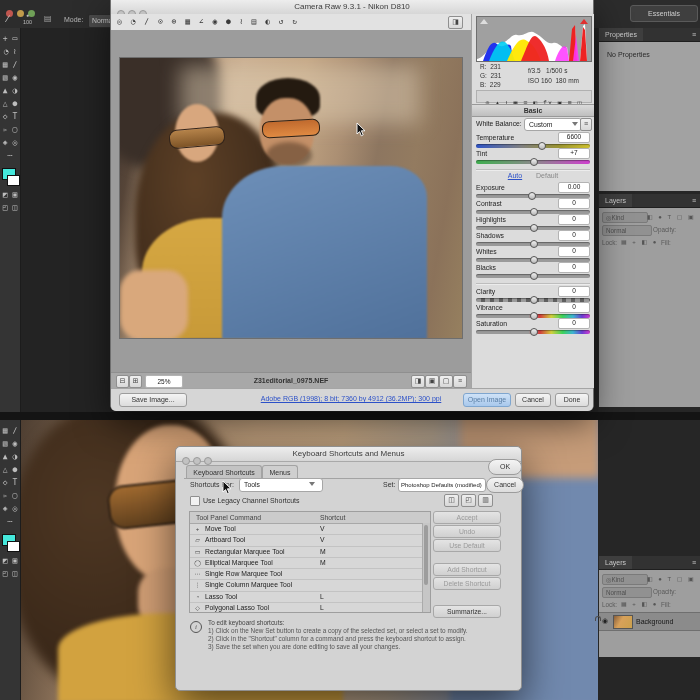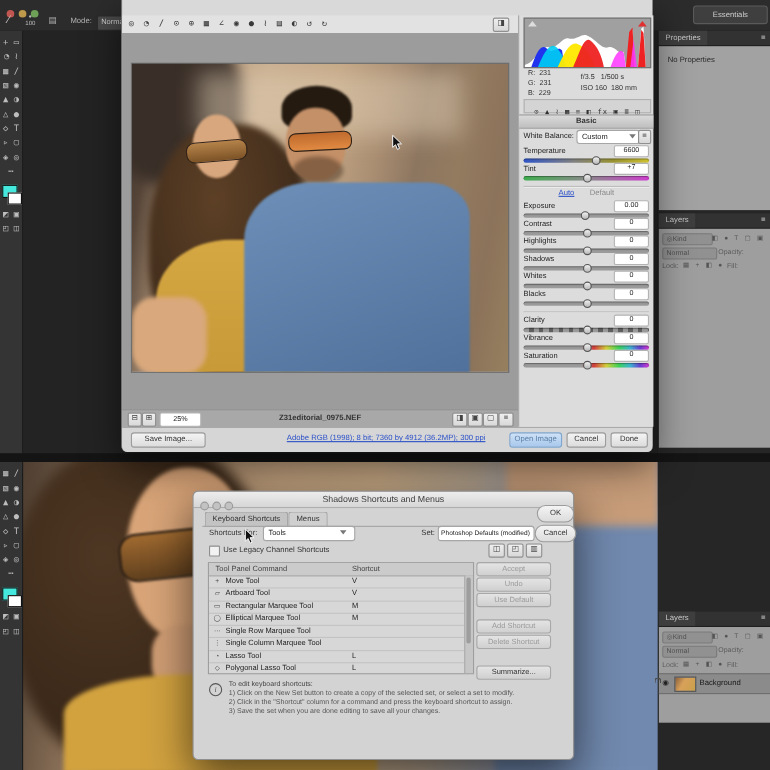--- a/index.html
+++ b/index.html
@@ -193,20 +193,24 @@
           <span class="abs i-eye" style="left:3px;top:4px;font-size:7px;color:#222;"></span>
           <span class="abs" style="left:14px;top:2px;width:18px;height:12px;border:1px solid #555;background:linear-gradient(120deg,#8a5f3a,#d8a15a 40%,#caa04c);"></span>
           <span class="abs" style="left:37px;top:5px;font-size:7px;color:#161616;">Background</span>
           <span class="abs lockic" style="right:5px;top:7px;"></span>
         </div>
       </div>
     </div>
   </div>
 
   <div class="abs macwin" style="left:110px;top:0;width:482px;height:410px;border-top:none;border-radius:0 0 6px 6px;">
+    <div class="titlebar">
+      <span class="abs" style="left:6px;top:4px;"><span class="gdot"></span><span class="gdot"></span><span class="gdot"></span></span>
+      <div class="titletext">Camera Raw 9.3.1  -  Nikon D810</div>
+    </div>
 
     <div class="abs cr-toolbar" style="left:0;top:14px;width:360px;height:16px;">
       <span class="abs glyphstr" style="left:6px;top:3px;">◎ ◔ ∕ ⊙ ⊕ ▦ ∠ ◉ ● ≀ ▤ ◐ ↺ ↻</span>
       <span class="abs mini i-half" style="right:8px;top:2px;width:13px;height:11px;"></span>
     </div>
 
     <div class="abs preview" style="left:0;top:30px;width:360px;height:342px;">
 
       <div class="photo" style="left:9px;top:28px;width:342px;height:280px;box-shadow:0 0 0 1px #6e6e6e;">
         <div style="inset:0;background:linear-gradient(100deg,#423630 0%,#564538 7%,#b89d80 18%,#c9ae90 32%,#c3a684 48%,#ab8f73 60%,#8d7660 70%,#937b60 80%,#8b725a 90%,#96805f 100%);"></div>
@@ -368,21 +372,21 @@
       <span class="abs link" style="left:120px;top:6px;width:240px;text-align:center;">Adobe RGB (1998); 8 bit; 7360 by 4912 (36.2MP); 300 ppi</span>
       <span class="abs btn" style="left:352px;top:4px;width:46px;height:12px;line-height:12px;background:linear-gradient(#cfe2f7,#a8c8ec);border-color:#7fa6cf;color:#5a7fa6;">Open Image</span>
       <span class="abs btn" style="left:404px;top:4px;width:34px;height:12px;line-height:12px;">Cancel</span>
       <span class="abs btn" style="left:444px;top:4px;width:32px;height:12px;line-height:12px;">Done</span>
     </div>
   </div>
 
   <div class="abs dlg" style="left:175px;top:446px;width:345px;height:243px;">
     <div class="titlebar" style="border-radius:5px 5px 0 0;">
       <span class="abs" style="left:6px;top:4px;"><span class="gdot"></span><span class="gdot"></span><span class="gdot"></span></span>
-      <div class="titletext">Shadows Shortcuts and Menus</div>
+      <div class="titletext">Keyboard Shortcuts and Menus</div>
     </div>
     <span class="abs dtab active" style="left:10px;top:18px;width:74px;height:13px;">Keyboard Shortcuts</span>
     <span class="abs dtab" style="left:86px;top:18px;width:34px;height:13px;">Menus</span>
     <div class="abs" style="left:8px;top:31px;width:300px;height:1px;background:#a3a3a3;"></div>
 
     <span class="abs btn pill" style="left:312px;top:12px;width:32px;height:14px;line-height:14px;">OK</span>
     <span class="abs btn pill" style="left:310px;top:30px;width:36px;height:14px;line-height:14px;">Cancel</span>
 
     <span class="abs dlbl" style="left:14px;top:34px;">Shortcuts For:</span>
     <span class="abs ddl" style="left:63px;top:31px;width:74px;height:12px;line-height:12px;">Tools</span>

